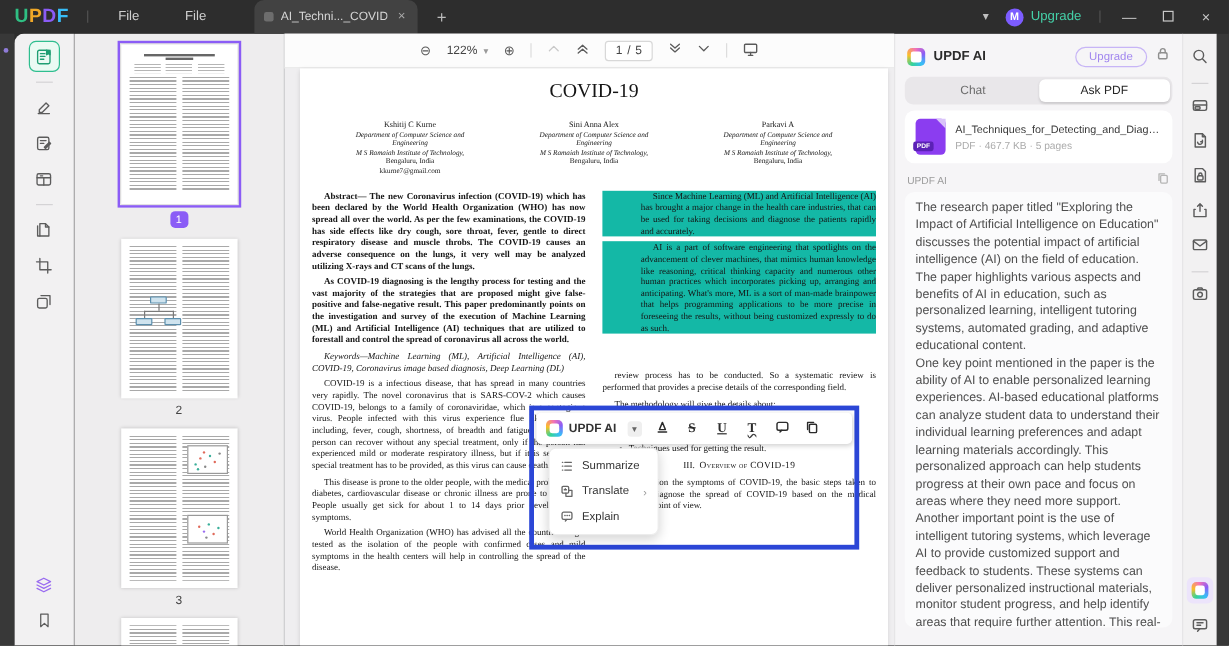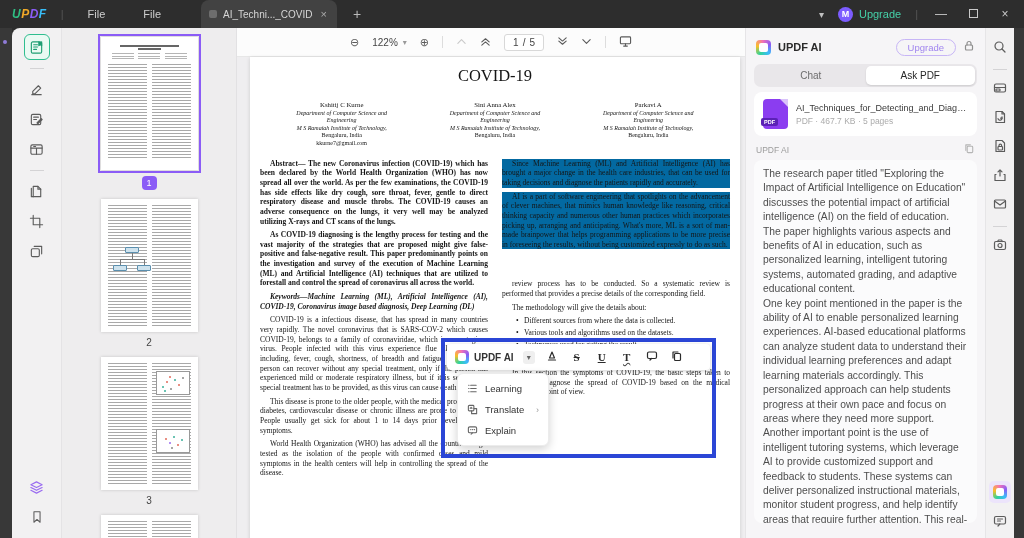--- a/index.html
+++ b/index.html
@@ -1,20 +1,20 @@
 <!DOCTYPE html>
 <html><head>
 <meta charset="utf-8">
 <style>
   * { margin:0; padding:0; box-sizing:border-box; }
   html,body { width:1024px; height:538px; overflow:hidden; font-family:"Liberation Sans",sans-serif; background:#2d2d2d; }
 
   
   .titlebar { height:28px; background:#2d2d2d; display:flex; align-items:center; color:#cfcfcf; font-size:11px; position:relative; }
-  .logo { margin-left:12px; font-weight:bold; font-size:12px; letter-spacing:.5px;font-style:italic; }
+  .logo { margin-left:12px; font-weight:bold; font-size:16px; letter-spacing:.5px; }
   .logo span:nth-child(1){color:#2fbf83;} .logo span:nth-child(2){color:#f0a828;}
   .logo span:nth-child(3){color:#8b5cf6;} .logo span:nth-child(4){color:#38bdf8;}
   .tb-sep { color:#555; margin-left:14px; }
   .tb-menu { padding:0 14px; margin-left:10px; cursor:default; }
   .doc-tab { margin-left:26px; height:28px; width:136px; background:#424242; border-radius:8px 8px 0 0; display:flex; align-items:center; padding:0 8px; gap:6px; }
   .doc-tab .tab-ico { width:8px; height:8px; border-radius:2px; background:#8a8a8a; opacity:.6; flex:none; }
   .doc-tab .tab-label { font-size:10px; color:#d6d6d6; white-space:nowrap; overflow:hidden; flex:1; }
   .doc-tab .tab-close { color:#aaa; font-size:11px; padding:0 2px; }
   .tab-add { margin-left:16px; color:#bbb; font-size:14px; }
   .tb-right { margin-left:auto; display:flex; align-items:center; gap:14px; margin-right:10px; }
@@ -71,24 +71,24 @@
   .page { position:absolute; left:13px; top:29px; width:490px; height:600px; background:#fff; box-shadow:0 1px 4px rgba(0,0,0,.15); font-family:"Liberation Serif",serif; color:#151515; }
   .p-title { text-align:center; font-size:16.5px; margin-top:9px; line-height:19px; }
   .authors { display:flex; justify-content:space-between; padding:0 26px; margin-top:16px; }
   .auth { width:30%; text-align:center; font-size:6px; line-height:7.6px; }
   .a-name { font-size:6.8px; margin-bottom:1px; }
   .a-it { font-style:italic; }
   .cols { display:flex; gap:14px; padding:0 10px; margin-top:11px; }
   .col { width:228px; font-size:7.5px; line-height:9.65px; text-align:justify; }
   .col p { text-indent:10px; margin-bottom:4px; }
   .bold { font-weight:bold; }
-  .bi { font-weight:bold; font-style:italic; }
+  .bi { font-weight:normal; font-style:italic; }
   .sechead { text-align:center; font-size:7.8px; margin:5px 0 4px; text-indent:0 !important; }
   .sc { font-variant:small-caps; letter-spacing:.3px; }
-  .hl { background:#0369a1; }
+  .hl { background:#14b8a6;padding-left:32px; }
   .rc-hidden { margin-top:30px !important; }
   ul.pbul { list-style:none; margin:2px 0 4px 14px; }
   ul.pbul li { padding-left:8px; position:relative; margin-bottom:2px; }
   ul.pbul li::before { content:"•"; position:absolute; left:0; }
 
   
   .selbox { position:absolute; left:204px; top:310px; width:275px; height:120px; border:4px solid #2b46d6; z-index:5; }
   .fl-toolbar { position:absolute; left:2px; top:2px; right:2px; height:26px; background:#fff; border-radius:4px; box-shadow:0 1px 4px rgba(0,0,0,.18); display:flex; align-items:center; padding:0 8px; gap:9px; font-family:"Liberation Sans",sans-serif; }
   .ai-logo { width:14px; height:14px; border-radius:4px; background:conic-gradient(from 210deg,#34d399,#fbbf24,#f472b6,#8b5cf6,#38bdf8,#34d399); position:relative; flex:none; }
   .ai-logo::after { content:""; position:absolute; inset:3px; background:#fff; border-radius:2px; }
@@ -397,21 +397,21 @@
         <span class="fl-ico"><svg class="ic" width="12" height="12" viewBox="0 0 12 12">
               <rect x="3.5" y="3.5" width="6" height="7" rx="1"></rect>
               <path d="M2 8V2h5"></path>
             </svg></span>
       </div>
       <div class="fl-menu">
         <div class="fl-item">
           <svg class="ic" width="11" height="11" viewBox="0 0 12 12" style="color:#666">
               <path d="M4 2.5h6M4 6h6M4 9.5h6M1.8 2.5h.4M1.8 6h.4M1.8 9.5h.4"></path>
             </svg>
-          <span>Learning</span>
+          <span>Summarize</span>
         </div>
         <div class="fl-item">
           <svg class="ic" width="11" height="11" viewBox="0 0 12 12" style="color:#666">
               <rect x="1.5" y="1.5" width="6" height="6" rx="1"></rect>
               <path d="M3.5 4.5h2M4.5 3.5v1"></path>
               <path d="M7.5 5h3v5.5h-5.5v-3"></path>
             </svg>
           <span>Translate</span>
           <span class="sub">›</span>
         </div>

